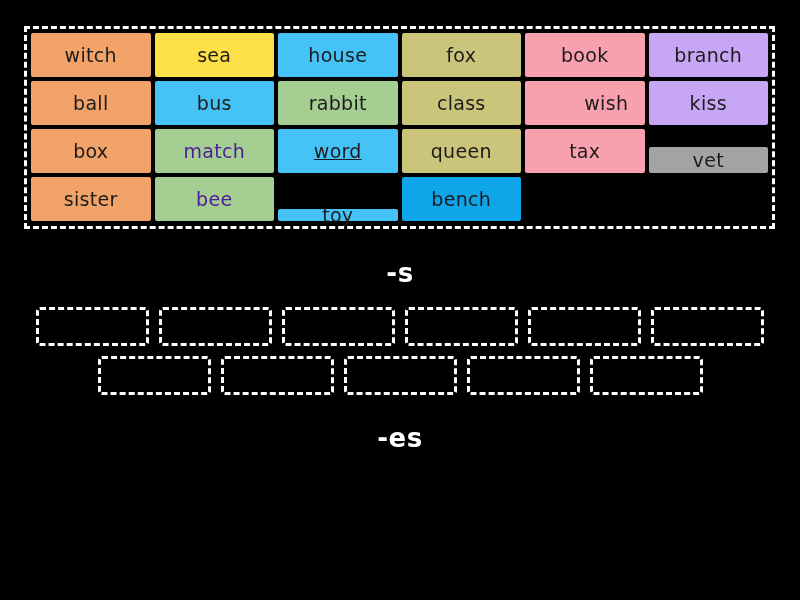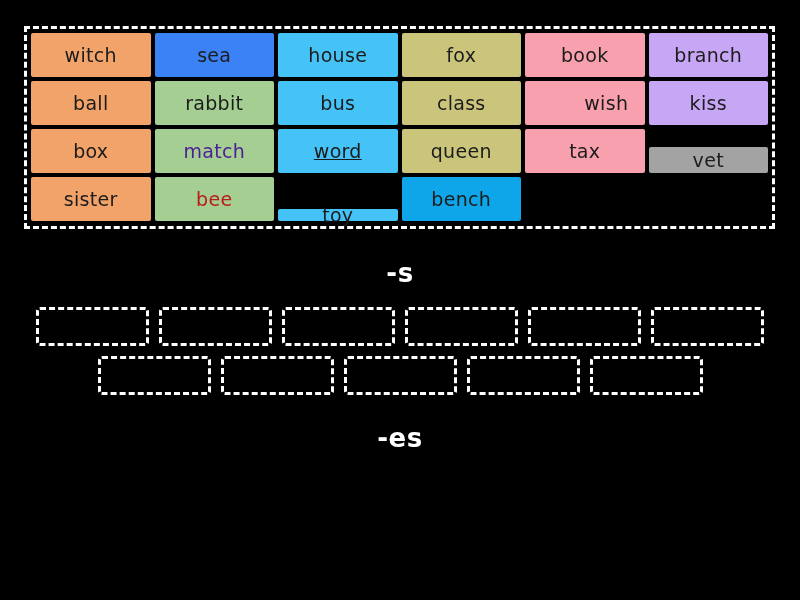--- a/index.html
+++ b/index.html
@@ -82,39 +82,39 @@
     background: transparent;
   }
 </style>
 </head>
 <body style="background: rgb(0, 0, 0);">
 
 <div class="stage">
 
   <div class="pool">
       <div class="tile" style="background: rgb(242, 163, 105); color: rgb(28, 28, 28);">witch</div>
-      <div class="tile" style="background: #3b82f6; color: rgb(28, 28, 28);">sea</div>
+      <div class="tile" style="background: #fde047; color: rgb(28, 28, 28);">sea</div>
       <div class="tile" style="background: rgb(69, 195, 246); color: rgb(28, 28, 28);">house</div>
       <div class="tile" style="background: rgb(203, 197, 124); color: rgb(28, 28, 28);">fox</div>
       <div class="tile" style="background: rgb(249, 160, 175); color: rgb(28, 28, 28);">book</div>
       <div class="tile" style="background: rgb(199, 166, 245); color: rgb(28, 28, 28);">branch</div>
       <div class="tile" style="background: rgb(242, 163, 105); color: rgb(28, 28, 28);">ball</div>
+      <div class="tile" style="background: rgb(69, 195, 246); color: rgb(28, 28, 28);">bus</div>
       <div class="tile" style="background: rgb(165, 206, 147); color: rgb(28, 28, 28);">rabbit</div>
-      <div class="tile" style="background: rgb(69, 195, 246); color: rgb(28, 28, 28);">bus</div>
       <div class="tile" style="background: rgb(203, 197, 124); color: rgb(28, 28, 28);">class</div>
       <div class="tile" style="background: rgb(249, 160, 175); color: rgb(28, 28, 28); padding-left: 43px;">wish</div>
       <div class="tile" style="background: rgb(199, 166, 245); color: rgb(28, 28, 28);">kiss</div>
       <div class="tile" style="background: rgb(242, 163, 105); color: rgb(28, 28, 28);">box</div>
       <div class="tile" style="background: rgb(165, 206, 147); color: #4c1d95;">match</div>
       <div class="tile" style="background: rgb(69, 195, 246); color: rgb(28, 28, 28); text-decoration: underline;">word</div>
       <div class="tile" style="background: rgb(203, 197, 124); color: rgb(28, 28, 28);">queen</div>
       <div class="tile" style="background: rgb(249, 160, 175); color: rgb(28, 28, 28);">tax</div>
       <div class="tile" style="background: #a3a3a3; color: rgb(28, 28, 28); margin-top: 18px;">vet</div>
       <div class="tile" style="background: rgb(242, 163, 105); color: rgb(28, 28, 28);">sister</div>
-      <div class="tile" style="background: rgb(165, 206, 147); color: #b91c1c;">bee</div>
+      <div class="tile" style="background: rgb(165, 206, 147); color: #4c1d95;">bee</div>
       <div class="tile" style="background: rgb(69, 195, 246); color: rgb(28, 28, 28); margin-top: 32px;">toy</div>
       <div class="tile" style="background: #0ea5e9; color: rgb(28, 28, 28);">bench</div>
     </div>
 
   <h2 class="cat-label" id="label-s">-s</h2>
   <div class="slot-row" id="row-s-1">
       <div class="slot" style="border-color: rgb(255, 255, 255);"></div>
       <div class="slot" style="border-color: rgb(255, 255, 255);"></div>
       <div class="slot" style="border-color: rgb(255, 255, 255);"></div>
       <div class="slot" style="border-color: rgb(255, 255, 255);"></div>

